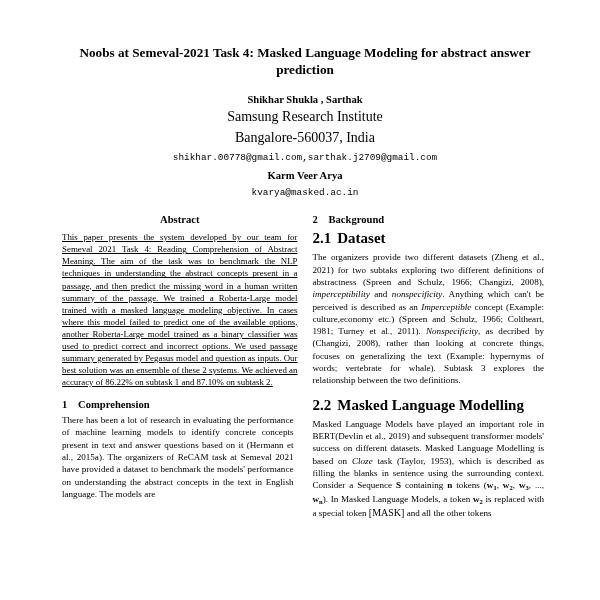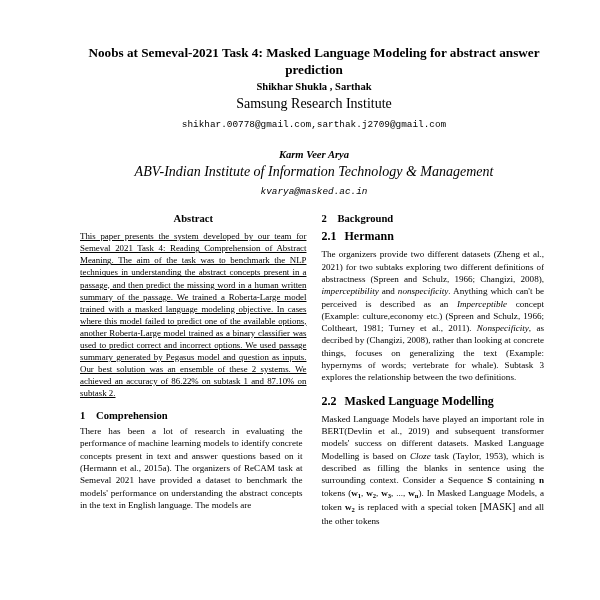--- a/index.html
+++ b/index.html
@@ -11,51 +11,51 @@
     height: 600px;
     background: #ffffff;
     font-family: "Liberation Serif", serif;
     color: #000000;
     overflow: hidden;
   }
   .page {
     width: 600px;
     height: 600px;
     box-sizing: border-box;
-    padding: 30px 52px 0 80px;
+    padding: 30px 52px 0 62px;
     position: relative;
   }
   .title {
     font-size: 13.2px;
     font-weight: bold;
     text-align: center;
     line-height: 1.32;
     margin: 14px 6px 0 6px;
   }
   .authors-block {
     text-align: center;
+    margin-top: 13px;
   }
   .author-name {
     font-size: 10.6px;
     font-weight: bold;
     line-height: 1.45;
   }
   .affil {
     font-size: 14px;
     line-height: 1.45;
   }
   .email {
     font-family: "Liberation Mono", monospace;
     font-size: 9.4px;
     line-height: 1.6;
     margin-top: 2px;
   }
   .author-block-2 {
-    margin-top: 15px;
-    font-style: italic;
+    margin-top: 3px;
   }
   .columns {
     display: flex;
     margin-top: 14px;
     gap: 15px;
   }
   .col {
     width: 238px;
   }
   .sec-head-center {
@@ -70,21 +70,21 @@
     display: flex;
     gap: 7px;
     margin-top: 11px;
     margin-bottom: 4px;
   }
   .sec-head .num {
     min-width: 9px;
   }
   .subsec-head {
     font-weight: bold;
-    font-size: 12px;
+    font-size: 15px;
     display: flex;
     gap: 6px;
     margin-top: 10px;
     margin-bottom: 4px;
   }
   .subsec-head .num {
     min-width: 17px;
   }
   p.body {
     font-size: 9.1px;
@@ -112,26 +112,26 @@
 </head>
 <body>
 
 <div class="page">
 
   <div class="title">Noobs at Semeval-2021 Task 4: Masked Language Modeling for abstract answer prediction</div>
 
   <div class="authors-block">
     <div class="author-name">Shikhar Shukla , Sarthak</div>
     <div class="affil">Samsung Research Institute</div>
+    <div class="affil">Bangalore-560037, India</div>
     <div class="email">shikhar.00778@gmail.com,sarthak.j2709@gmail.com</div>
   </div>
 
   <div class="authors-block author-block-2">
     <div class="author-name">Karm Veer Arya</div>
-    <div class="affil">ABV-Indian Institute of Information Technology &amp; Management</div>
     <div class="email">kvarya@masked.ac.in</div>
   </div>
 
   <div class="columns">
 
     <div class="col">
       <div class="sec-head-center">Abstract</div>
       <p class="abstract">This paper presents the system developed by our team for Semeval 2021 Task 4: Reading Comprehension of Abstract Meaning. The aim of the task was to benchmark the NLP techniques in understanding the abstract concepts present in a passage, and then predict the missing word in a human written summary of the passage. We trained a Roberta-Large model trained with a masked language modeling objective. In cases where this model failed to predict one of the available options, another Roberta-Large model trained as a binary classifier was used to predict correct and incorrect options. We used passage summary generated by Pegasus model and question as inputs. Our best solution was an ensemble of these 2 systems. We achieved an accuracy of 86.22% on subtask 1 and 87.10% on subtask 2.</p>
 
       <div class="sec-head">
@@ -142,21 +142,21 @@
     </div>
 
     <div class="col">
       <div class="sec-head" style="margin-top:0">
         <span class="num">2</span>
         <span>Background</span>
       </div>
 
       <div class="subsec-head" style="margin-top:5px">
         <span class="num">2.1</span>
-        <span>Hermann</span>
+        <span>Dataset</span>
       </div>
       <p class="body">The organizers provide two different datasets (Zheng et al., 2021) for two subtaks exploring two different definitions of abstractness (Spreen and Schulz, 1966; Changizi, 2008), <span class="it">imperceptibility</span> and <span class="it">nonspecificity</span>. Anything which can't be perceived is described as an <span class="it">Imperceptible</span> concept (Example: culture,economy etc.) (Spreen and Schulz, 1966; Coltheart, 1981; Turney et al., 2011). <span class="it">Nonspecificity</span>, as decribed by (Changizi, 2008), rather than looking at concrete things, focuses on generalizing the text (Example: hypernyms of words; vertebrate for whale). Subtask 3 explores the relationship between the two definitions.</p>
 
       <div class="subsec-head">
         <span class="num">2.2</span>
         <span>Masked Language Modelling</span>
       </div>
       <p class="body">Masked Language Models have played an important role in BERT(Devlin et al., 2019) and subsequent transformer models' success on different datasets. Masked Language Modelling is based on <span class="it">Cloze</span> task (Taylor, 1953), which is described as filling the blanks in sentence using the surrounding context. Consider a Sequence <span class="bold">S</span> containing <span class="bold">n</span> tokens (<span class="bold">w<span class="sub">1</span></span>, <span class="bold">w<span class="sub">2</span></span>, <span class="bold">w<span class="sub">3</span></span>, ..., <span class="bold">w<span class="sub">n</span></span>). In Masked Language Models, a token <span class="bold">w<span class="sub">2</span></span> is replaced with a special token <span class="mono">[MASK]</span> and all the other tokens</p>
     </div>
 

